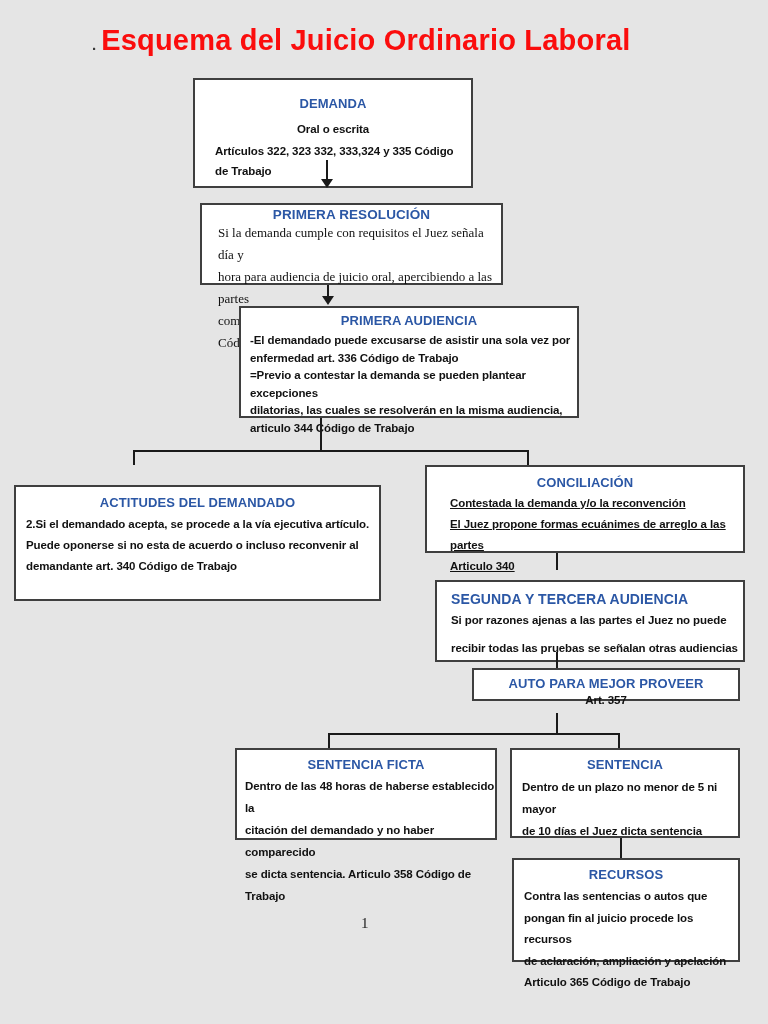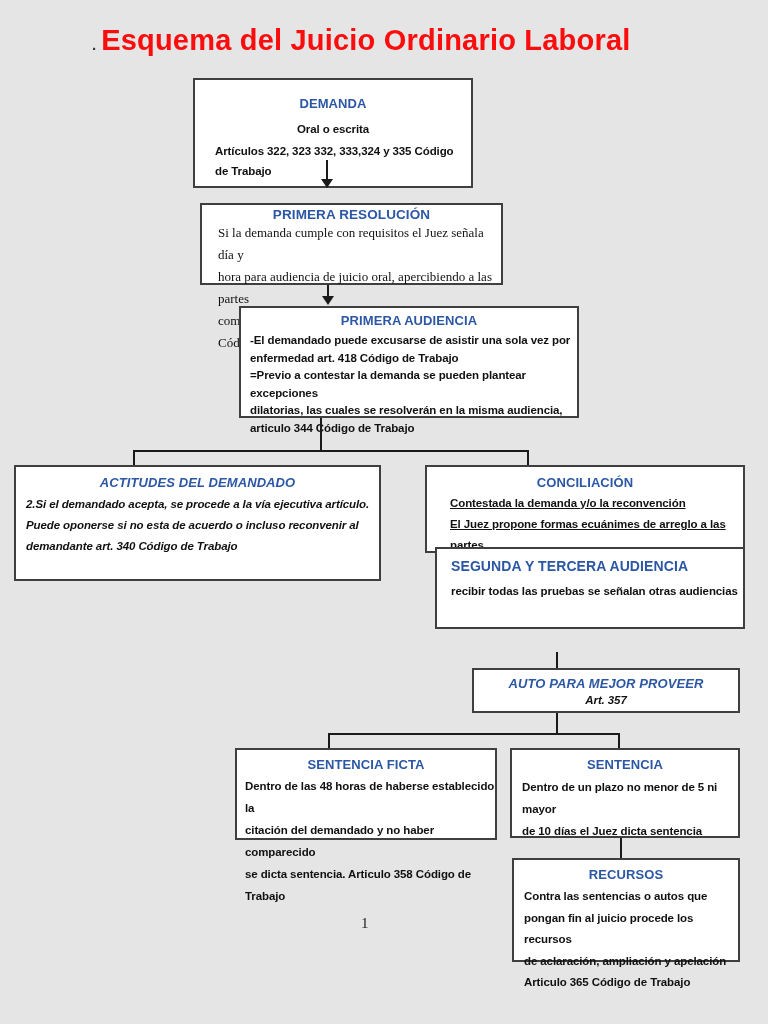--- a/index.html
+++ b/index.html
@@ -148,55 +148,56 @@
     <div class="nline">hora para audiencia de juicio oral, apercibiendo a las partes</div>
     <div class="nline">comparecer con sus medios de prueba , articulo 335 Código de Trabajo</div>
   </div>
 
   <div class="vline" style="left:327px;top:285px;height:12px;"></div>
   <div class="arrowhead" style="left:322px;top:296px;"></div>
 
   <div class="node b-audiencia1" style="left:198px;top:306px;width:340px;height:112px;">
     <div class="ntitle">PRIMERA AUDIENCIA</div>
     <div class="nline">-El demandado puede excusarse de asistir una sola vez por</div>
-    <div class="nline">enfermedad art. 418 Código de Trabajo</div>
+    <div class="nline">enfermedad art. 336 Código de Trabajo</div>
     <div class="nline">=Previo a contestar la demanda se pueden plantear excepciones</div>
     <div class="nline">dilatorias, las cuales se resolverán en la misma audiencia,</div>
     <div class="nline">articulo 344 Código de Trabajo</div>
   </div>
 
   <div class="vline" style="left:320px;top:418px;height:32px;"></div>
   <div class="hline" style="left:133px;top:450px;width:396px;"></div>
   <div class="vline" style="left:133px;top:450px;height:15px;"></div>
   <div class="vline" style="left:527px;top:450px;height:15px;"></div>
 
-  <div class="node b-actitudes" style="left:14px;top:465px;width:367px;height:116px;font-style:italic;">
+  <div class="node b-actitudes" style="left:14px;top:485px;width:367px;height:116px;">
     <div class="ntitle">ACTITUDES DEL DEMANDADO</div>
     <div class="nline">2.Si el demandado acepta, se procede a la vía ejecutiva artículo.</div>
     <div class="nline">Puede oponerse si no esta de acuerdo o incluso reconvenir al</div>
     <div class="nline">demandante art. 340 Código de Trabajo</div>
   </div>
 
   <div class="node b-conciliacion" style="left:425px;top:465px;width:320px;height:88px;">
     <div class="ntitle">CONCILIACIÓN</div>
     <div class="nline">Contestada la demanda y/o la reconvención</div>
     <div class="nline">El Juez propone formas ecuánimes de arreglo a las partes</div>
     <div class="nline">Articulo 340</div>
   </div>
 
   <div class="vline" style="left:556px;top:553px;height:17px;"></div>
 
-  <div class="node b-segunda" style="left:435px;top:547px;width:310px;height:82px;">
+  <div class="node b-segunda" style="left:435px;top:580px;width:310px;height:82px;">
     <div class="ntitle">SEGUNDA Y TERCERA AUDIENCIA</div>
+    <div class="nline">Si por razones ajenas a las partes el Juez no puede</div>
     <div class="nline gap">recibir todas las pruebas se señalan otras audiencias</div>
   </div>
 
   <div class="vline" style="left:556px;top:652px;height:16px;"></div>
 
-  <div class="node b-auto" style="left:472px;top:668px;width:268px;height:45px;font-style:italic;">
+  <div class="node b-auto" style="left:472px;top:668px;width:268px;height:33px;">
     <div class="ntitle">AUTO PARA MEJOR PROVEER</div>
     <div class="nline center">Art. 357</div>
   </div>
 
   <div class="vline" style="left:556px;top:713px;height:20px;"></div>
   <div class="hline" style="left:328px;top:733px;width:292px;"></div>
   <div class="vline" style="left:328px;top:733px;height:15px;"></div>
   <div class="vline" style="left:618px;top:733px;height:15px;"></div>
 
   <div class="node b-ficta" style="left:235px;top:748px;width:262px;height:92px;">

